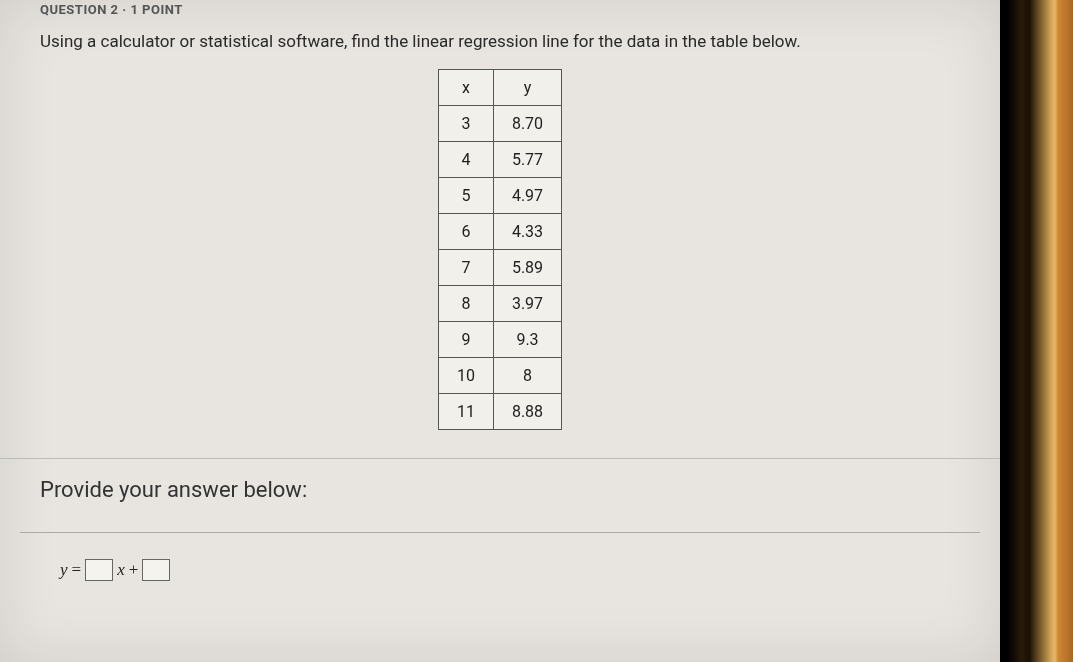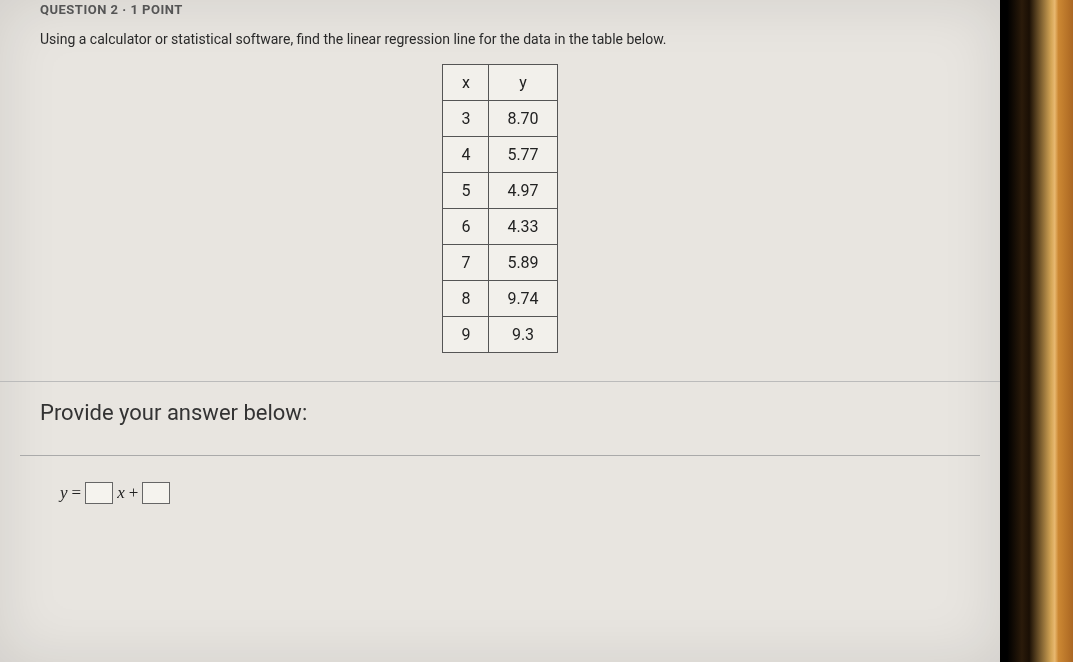--- a/index.html
+++ b/index.html
@@ -33,21 +33,21 @@
     }
     .question-header {
       font-size: 13px;
       font-weight: 700;
       color: #555;
       letter-spacing: 0.5px;
       padding-top: 2px;
       padding-bottom: 12px;
     }
     .question-text {
-      font-size: 14px;
+      font-size: 17px;
       color: #2a2a2a;
       line-height: 1.5;
       padding-bottom: 14px;
     }
     .question-text-2 {
       font-size: 17px;
       color: #2a2a2a;
       line-height: 1.5;
       padding-bottom: 18px;
     }
@@ -140,25 +140,33 @@
           <tr>
             <td>6</td>
             <td>4.33</td>
           </tr>
           <tr>
             <td>7</td>
             <td>5.89</td>
           </tr>
           <tr>
             <td>8</td>
-            <td>9.74</td>
+            <td>3.97</td>
           </tr>
           <tr>
             <td>9</td>
             <td>9.3</td>
+          </tr>
+          <tr>
+            <td>10</td>
+            <td>8</td>
+          </tr>
+          <tr>
+            <td>11</td>
+            <td>8.88</td>
           </tr>
         </tbody>
     </table>
 
     <hr class="divider">
 
     <div class="answer-label">Provide your answer below:</div>
 
     <hr class="divider2">
 

